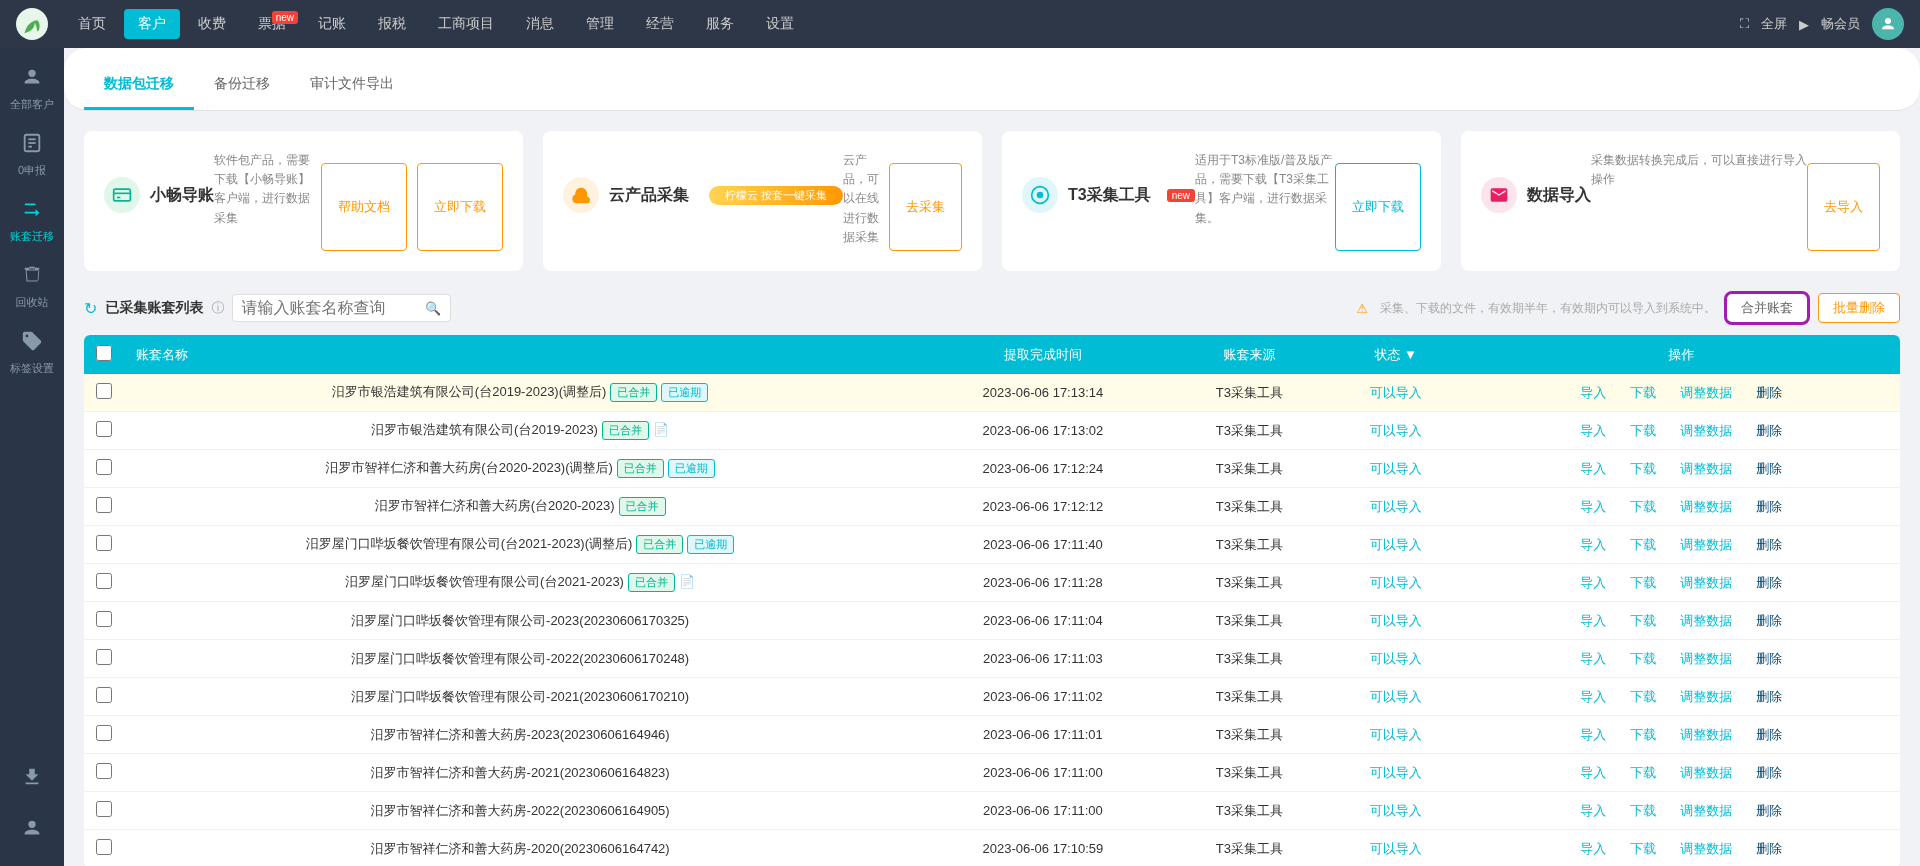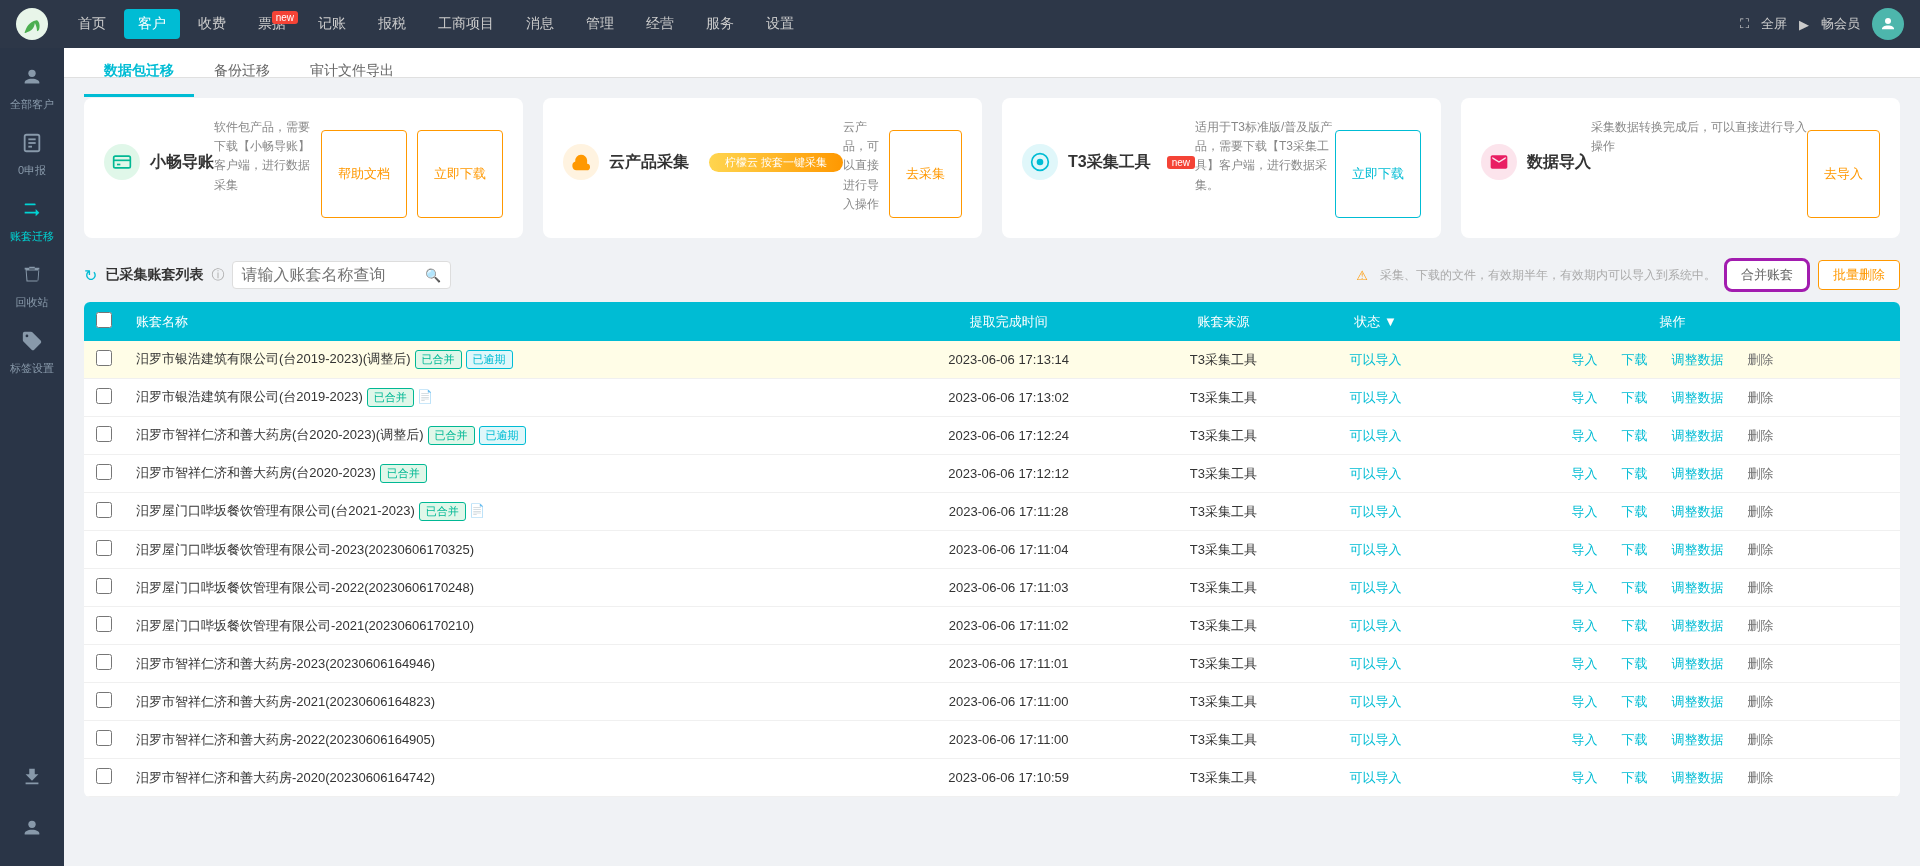--- a/index.html
+++ b/index.html
@@ -24,21 +24,21 @@
     .sidebar-item { display: flex; flex-direction: column; align-items: center; padding: 10px 4px; cursor: pointer; color: #8899aa; width: 100%; }
     .sidebar-item.active { color: #00d4d4; }
     .sidebar-item .si-icon { font-size: 20px; margin-bottom: 4px; }
     .sidebar-item .si-label { font-size: 11px; text-align: center; }
     .sidebar-bottom { margin-top: auto; }
 
     
     .content { flex: 1; background: #f0f2f5; overflow-y: auto; padding: 0; }
 
     
-    .tabs-bar { background: #fff; padding: 0 20px; display: flex; align-items: flex-start; border-bottom: 1px solid #e0e0e0; height: 30px; }
+    .tabs-bar { background: #fff; padding: 0 20px; display: flex; align-items: flex-end; border-bottom: 1px solid #e0e0e0; height: 63px; border-radius: 23px; }
     .tab { padding: 14px 20px; cursor: pointer; color: #666; border-bottom: 3px solid transparent; font-size: 14px; }
     .tab.active { color: #00bcd4; border-bottom: 3px solid #00bcd4; font-weight: bold; }
 
     
     .cards-section { display: flex; gap: 20px; padding: 20px; background: #f0f2f5; }
     .card { background: #fff; border-radius: 8px; padding: 20px; flex: 1; min-height: 140px; display: flex; flex-direction: row; }
     .card-header { display: flex; align-items: center; gap: 10px; margin-bottom: 12px; }
     .card-icon { width: 36px; height: 36px; border-radius: 50%; display: flex; align-items: center; justify-content: center; font-size: 18px; }
     .card-icon.green { background: #e0f7e9; color: #00b894; }
     .card-icon.orange { background: #fff3e0; color: #ff9800; }
@@ -69,25 +69,25 @@
 
     
     .data-table { width: 100%; border-collapse: collapse; background: #fff; border-radius: 6px; overflow: hidden; }
     .data-table thead tr { background: #00bcd4; color: #fff; margin-top: 47px; }
     .data-table thead th { padding: 10px 12px; text-align: center; font-size: 13px; font-weight: normal; }
     .data-table thead th:first-child { width: 40px; }
     .data-table thead th:nth-child(2) { text-align: left; }
     .data-table tbody tr { border-bottom: 1px solid #f0f0f0; }
     .data-table tbody tr.highlighted { background: #fffde7; }
     .data-table tbody td { padding: 9px 12px; font-size: 13px; text-align: center; }
-    .data-table tbody td:nth-child(2) { text-align: left; margin-top: 23px; }
+    .data-table tbody td:nth-child(2) { text-align: center; margin-top: 23px; }
     .row-checkbox { width: 16px; height: 16px; cursor: pointer; }
     .status-badge { color: #00bcd4; }
     .action-link { color: #00bcd4; cursor: pointer; margin: 0 12px; font-size: 13px; }
-    .action-link.red { color: #737373; }
+    .action-link.red { color: #0c4a6e; }
     .tag { display: inline-block; font-size: 11px; padding: 1px 6px; border-radius: 3px; margin-left: 4px; }
     .tag.green { background: #e0f7e9; color: #00b894; border: 1px solid #00b894; }
     .tag.cyan { background: #e0f7fa; color: #00bcd4; border: 1px solid #00bcd4; }
     .file-icon { color: #aaa; margin-left: 4px; }
   </style>
 </head>
 <body>
 
 <div class="top-nav">
   <div class="logo">
@@ -221,21 +221,21 @@
       <div class="card">
         <div class="card-header">
           <div class="card-icon orange">
             <svg width="20" height="20" viewBox="0 0 24 24" fill="#ff9800">
                 <path d="M19.35 10.04A7 7 0 0 0 5.08 11c0 .14.01.28.02.42A5.5 5.5 0 0 0 6.5 22H19a4 4 0 0 0 .35-7.96z"></path>
               </svg>
           </div>
           <span class="card-title">云产品采集</span>
           <span class="cloud-badge">柠檬云 按套一键采集</span>
         </div>
-        <div class="card-desc">云产品，可以直接进行导入操作</div>
+        <div class="card-desc">云产品，可以在线进行数据采集</div>
         <div class="card-actions">
           <button class="btn-outline">去采集</button>
         </div>
       </div>
 
       <div class="card">
         <div class="card-header">
           <div class="card-icon cyan">
             <svg width="20" height="20" viewBox="0 0 24 24" fill="#00bcd4">
                 <circle cx="12" cy="12" r="10" fill="none" stroke="#00bcd4" stroke-width="2"></circle>
@@ -324,20 +324,28 @@
             <tr>
               <td><input type="checkbox" class="row-checkbox" style=""></td>
               <td><span>汨罗市智祥仁济和善大药房(台2020-2023)</span><span class="tag green">已合并</span></td>
               <td>2023-06-06 17:12:12</td>
               <td>T3采集工具</td>
               <td><span class="status-badge">可以导入</span></td>
               <td><span class="action-link ">导入</span><span class="action-link ">下载</span><span class="action-link ">调整数据</span><span class="action-link red">删除</span></td>
             </tr>
             <tr>
               <td><input type="checkbox" class="row-checkbox" style=""></td>
+              <td><span>汨罗屋门口哔坂餐饮管理有限公司(台2021-2023)(调整后)</span><span class="tag green">已合并</span><span class="tag cyan" style="background:#e0f7fa;color:#00bcd4;border:1px solid #00bcd4;">已逾期</span></td>
+              <td>2023-06-06 17:11:40</td>
+              <td>T3采集工具</td>
+              <td><span class="status-badge">可以导入</span></td>
+              <td><span class="action-link ">导入</span><span class="action-link ">下载</span><span class="action-link ">调整数据</span><span class="action-link red">删除</span></td>
+            </tr>
+            <tr>
+              <td><input type="checkbox" class="row-checkbox" style=""></td>
               <td><span>汨罗屋门口哔坂餐饮管理有限公司(台2021-2023)</span><span class="tag green">已合并</span><span class="file-icon">📄</span></td>
               <td>2023-06-06 17:11:28</td>
               <td>T3采集工具</td>
               <td><span class="status-badge">可以导入</span></td>
               <td><span class="action-link ">导入</span><span class="action-link ">下载</span><span class="action-link ">调整数据</span><span class="action-link red">删除</span></td>
             </tr>
             <tr>
               <td><input type="checkbox" class="row-checkbox" style=""></td>
               <td><span>汨罗屋门口哔坂餐饮管理有限公司-2023(20230606170325)</span></td>
               <td>2023-06-06 17:11:04</td>

